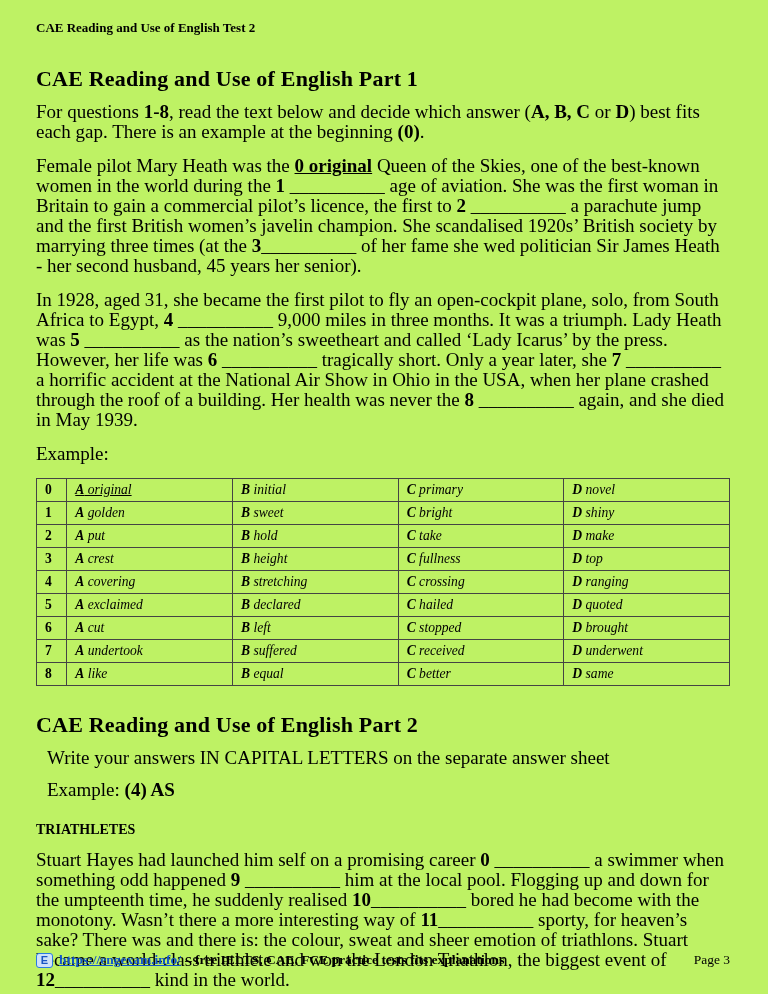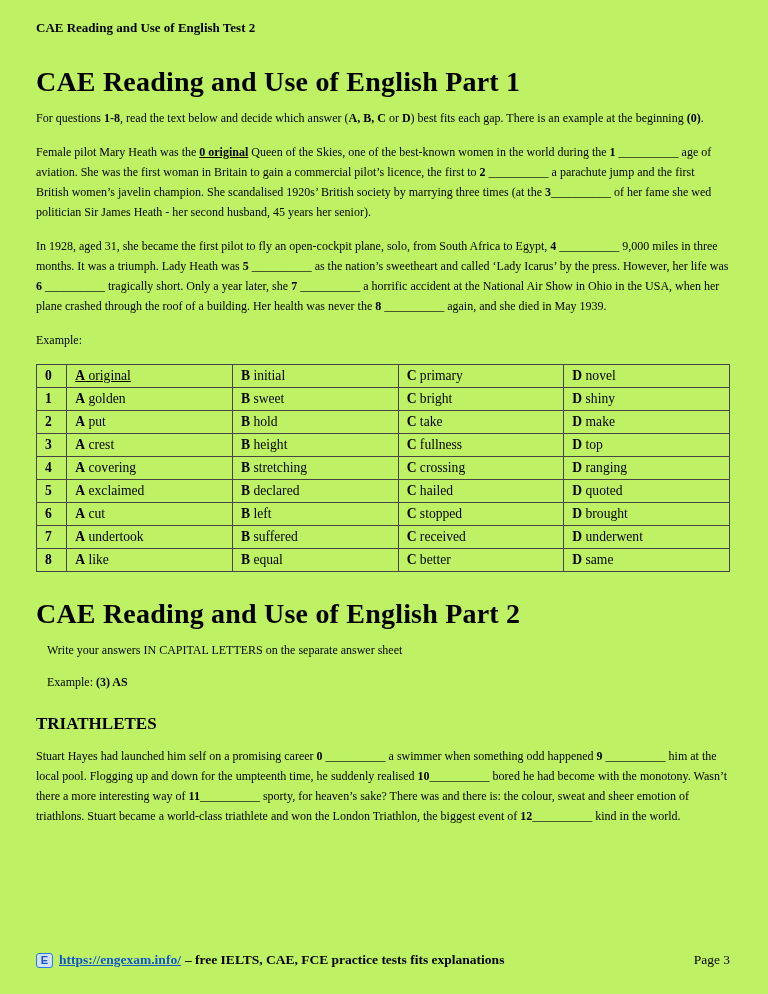--- a/index.html
+++ b/index.html
@@ -15,27 +15,27 @@
   }
   .content {
     padding: 20px 38px 0 36px;
   }
   .doc-header {
     font-size: 13px;
     font-weight: bold;
     margin: 0 0 30px 0;
   }
   h1.section-title {
-    font-size: 28px;
+    font-size: 22px;
     font-weight: bold;
     margin: 26px 0 10px 0;
     letter-spacing: 0.2px;
   }
   p.body-text {
-    font-size: 12px;
+    font-size: 19px;
     line-height: 20px;
     margin: 0 0 14px 0;
   }
   p.tight { margin-bottom: 12px; margin-left: 11px; }
   .example-label { margin-bottom: 10px; }
   table.options-table {
     width: 100%;
     border-collapse: collapse;
     font-size: 13.6px;
     margin: 2px 0 4px 0;
@@ -43,23 +43,23 @@
   table.options-table td {
     border: 1px solid #444444;
     padding: 3px 8px;
     height: 22px;
     vertical-align: middle;
   }
   table.options-table td.num-cell {
     width: 30px;
     font-weight: bold;
   }
-  table.options-table td.option-cell { width: 164px; }
+  table.options-table td.option-cell { width: 164px; font-style: italic; }
   .sub-heading {
-    font-size: 17px;
+    font-size: 14px;
     font-weight: bold;
     margin: 22px 0 12px 0;
   }
   .footer {
     position: absolute;
     left: 36px;
     right: 38px;
     bottom: 26px;
     display: flex;
     align-items: center;
@@ -165,21 +165,21 @@
             <td class="option-cell"><span><b>A</b> like</span></td>
             <td class="option-cell"><span><b>B</b> equal</span></td>
             <td class="option-cell"><span><b>C</b> better</span></td>
             <td class="option-cell"><span><b>D</b> same</span></td>
           </tr>
         </tbody>
     </table>
 
     <h1 class="section-title">CAE Reading and Use of English Part 2</h1>
     <p class="body-text tight">Write your answers IN CAPITAL LETTERS on the separate answer sheet</p>
-    <p class="body-text tight"><span>Example: </span><span style="font-weight: bold;">(3) AS</span></p>
+    <p class="body-text tight"><span>Example: </span><span style="font-weight: bold;">(4) AS</span></p>
     <div class="sub-heading">TRIATHLETES</div>
     <p class="body-text"><span>Stuart Hayes had launched him self on a promising career </span><span style="font-weight: bold;">0</span><span> __________ a swimmer when something odd happened </span><span style="font-weight: bold;">9</span><span> __________ him at the local pool. Flogging up and down for the umpteenth time, he suddenly realised </span><span style="font-weight: bold;">10</span><span>__________ bored he had become with the monotony. Wasn’t there a more interesting way of </span><span style="font-weight: bold;">11</span><span>__________ sporty, for heaven’s sake? There was and there is: the colour, sweat and sheer emotion of triathlons. Stuart became a world-class triathlete and won the London Triathlon, the biggest event of </span><span style="font-weight: bold;">12</span><span>__________ kind in the world.</span></p>
   </div>
 
   <div class="footer">
     <span class="logo-icon">E</span>
     <a class="site-link" href="#">https://engexam.info/</a>
     <span class="footer-desc">– free IELTS, CAE, FCE practice tests fits explanations</span>
     <span class="page-number">Page 3</span>
   </div>

